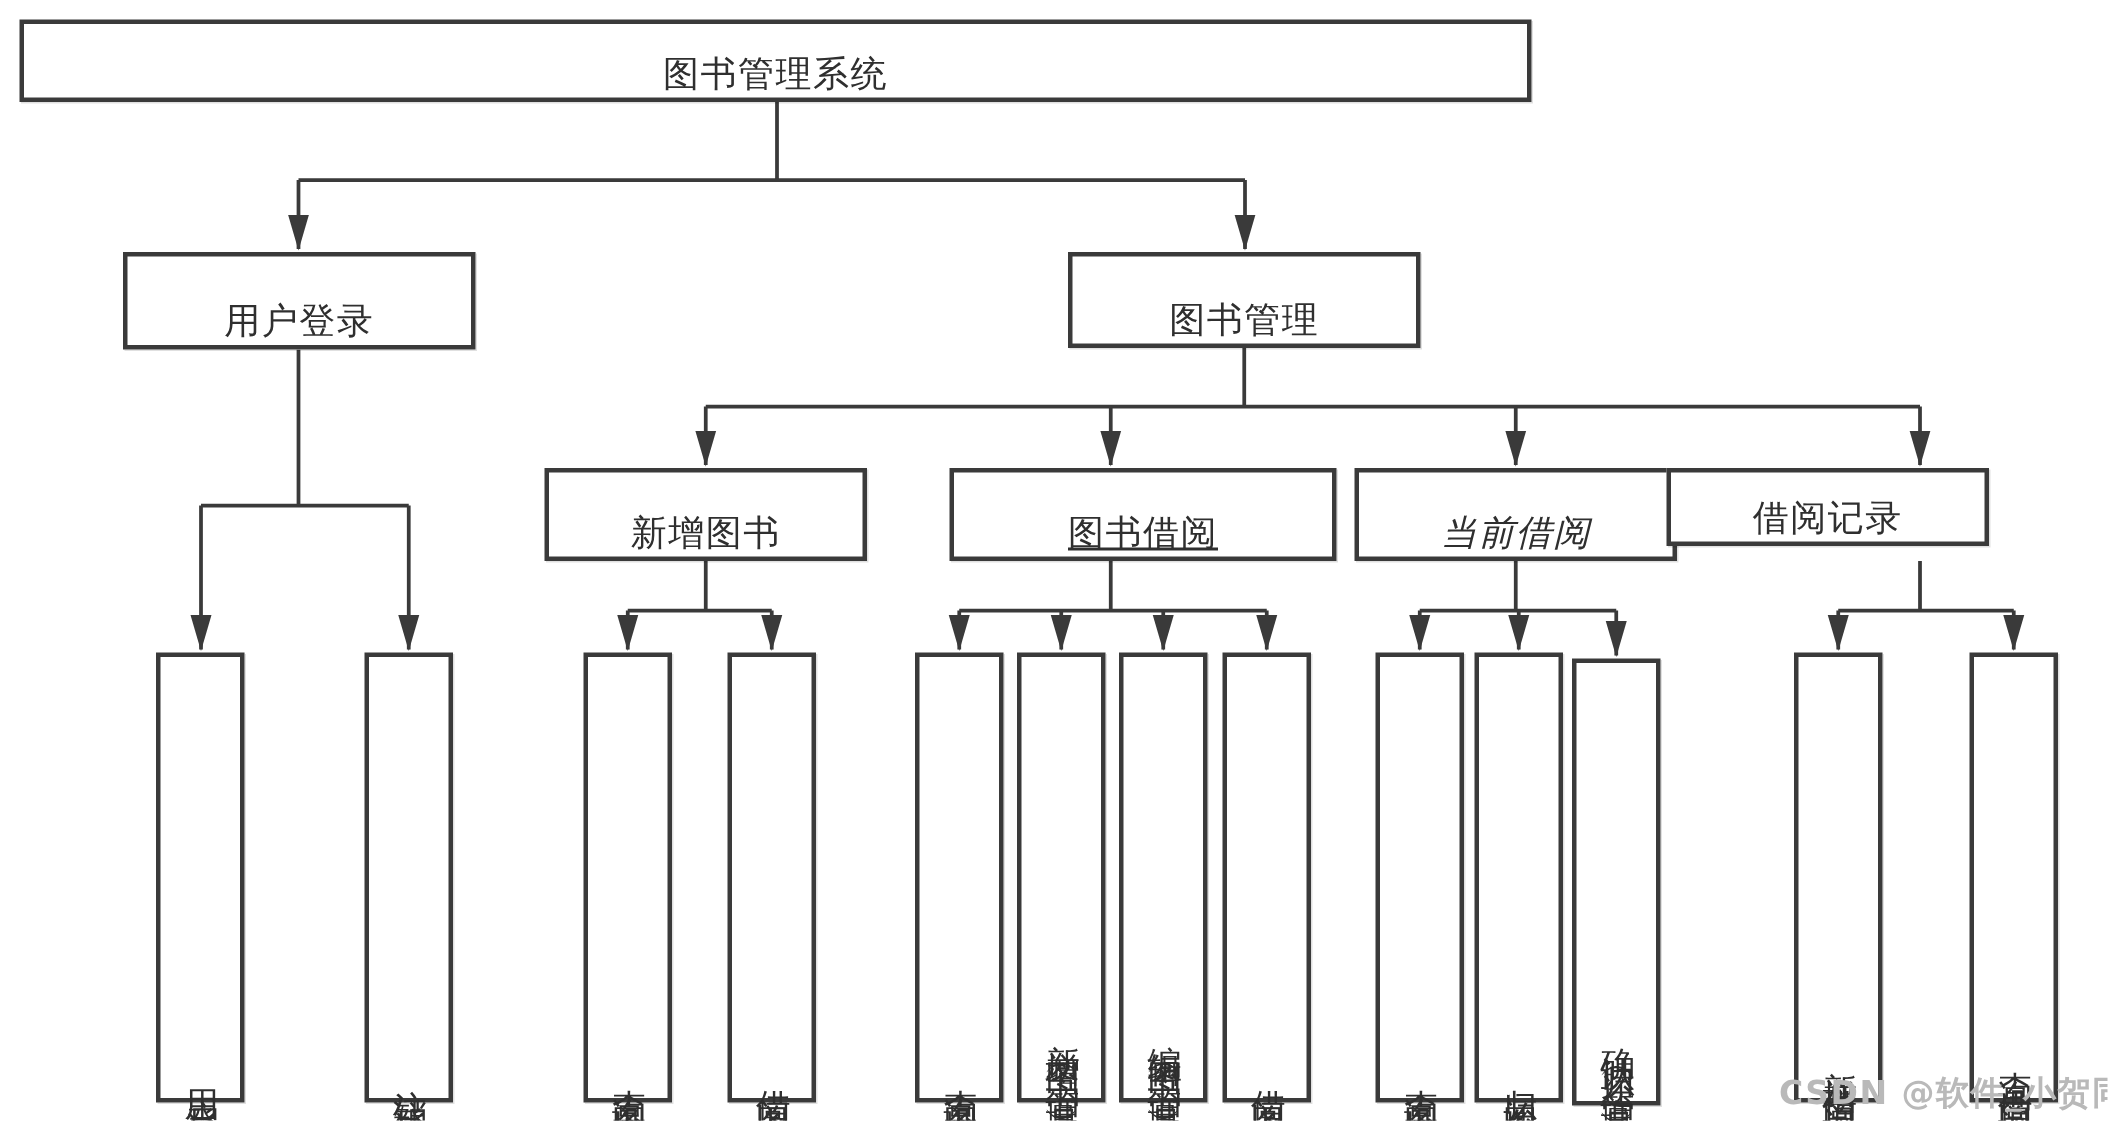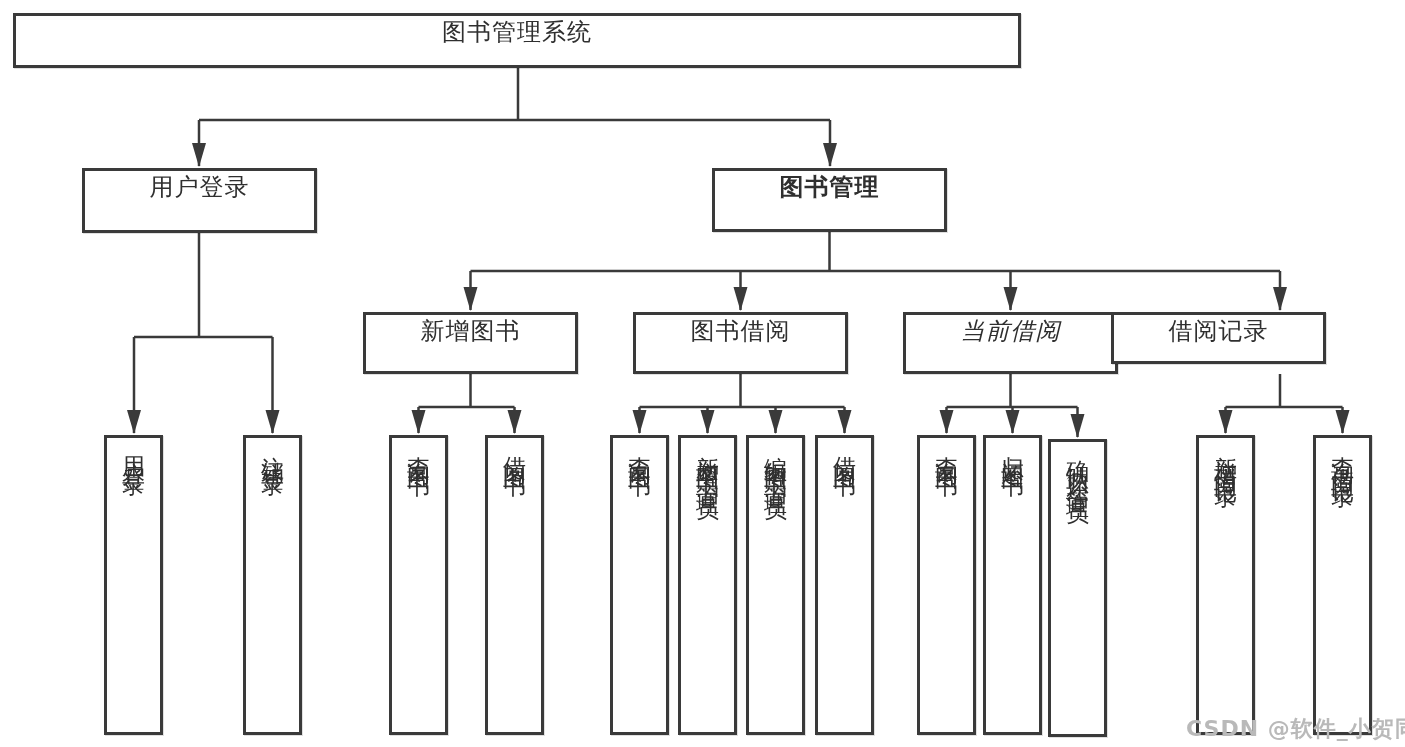--- a/index.html
+++ b/index.html
@@ -13,21 +13,21 @@
     height: 747px;
     background: #ffffff;
     overflow: hidden;
   }
   .node {
     position: absolute;
     box-sizing: border-box;
     border: 3px solid #3a3a3a;
     background: #ffffff;
     display: flex;
-    align-items: flex-start;
+    align-items: flex-end;
     justify-content: center;
     color: #2f2f2f;
     box-shadow: 1px 1px 0 rgba(0,0,0,0.12);
   }
   .hnode { font-size: 24px; letter-spacing: 1px; }
   .vnode {
     width: 59px;
     top: 435px;
     height: 300px;
   }
@@ -103,28 +103,28 @@
     </g>
   </svg>
 
   <div class="node hnode" style="left:13px; top:13px; width:1008px; height:55px;">
     <span>图书管理系统</span>
   </div>
 
   <div class="node hnode" style="left:82px; top:168px; width:235px; height:65px;">
     <span>用户登录</span>
   </div>
-  <div class="node hnode" style="left:712px; top:168px; width:235px; height:64px;font-weight:bold;">
+  <div class="node hnode" style="left:712px; top:168px; width:235px; height:64px;">
     <span>图书管理</span>
   </div>
 
   <div class="node hnode" style="left:363px; top:312px; width:215px; height:62px;">
     <span>新增图书</span>
   </div>
-  <div class="node hnode" style="left:633px; top:312px; width:215px; height:62px;">
+  <div class="node hnode" style="left:633px; top:312px; width:258px; height:62px;text-decoration:underline;">
     <span>图书借阅</span>
   </div>
   <div class="node hnode" style="left:903px; top:312px; width:215px; height:62px;font-style:italic;">
     <span>当前借阅</span>
   </div>
   <div class="node hnode" style="left:1111px; top:312px; width:215px; height:52px;">
     <span>借阅记录</span>
   </div>
 
   <div class="node vnode" style="left:104px;">

